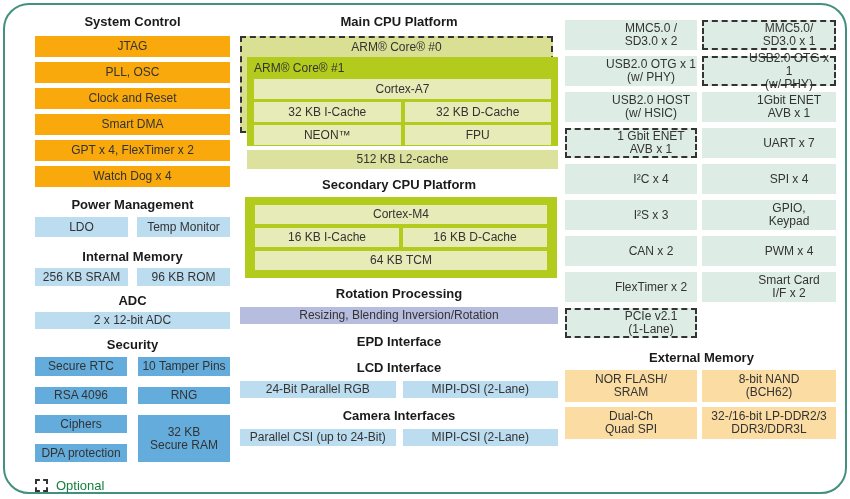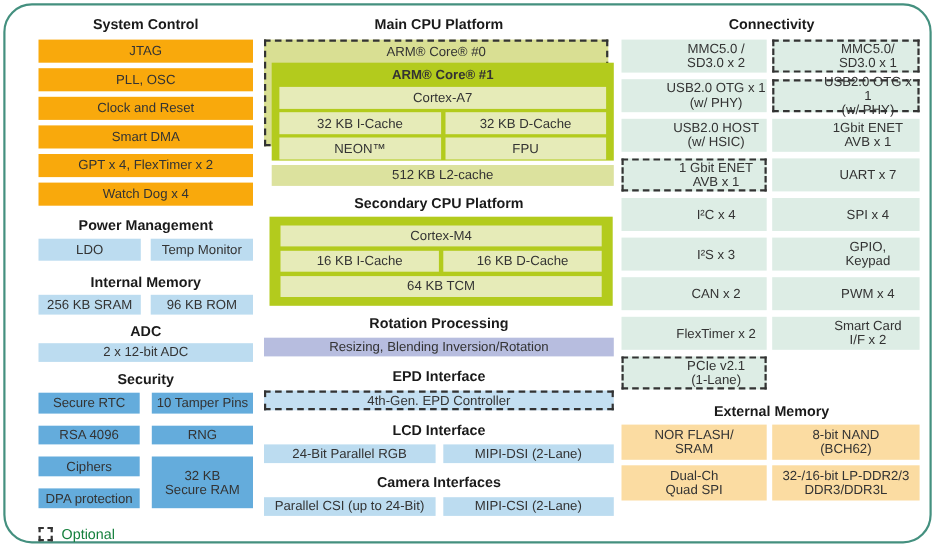--- a/index.html
+++ b/index.html
@@ -39,21 +39,21 @@
   .legend{display:flex;align-items:center;margin-top:16px;}
   .legend .swatch{width:13px;height:13px;border:2px dashed #333;box-sizing:border-box;}
   .legend .lab{font-size:13px;margin-left:8px;color:#15803d;}
   
   .col-mid{position:absolute;left:240px;top:14px;width:318px;}
   .stack{position:relative;height:110px;margin-top:6px;}
   .core0{position:absolute;left:0;top:0;width:313px;height:97px;box-sizing:border-box;
     font-size:12px;text-align:center;padding-top:2px;}
   .core1{position:absolute;left:7px;top:21px;width:311px;height:89px;box-sizing:border-box;
     padding:3px 7px 6px 7px;}
-  .core1 .lab{font-size:12px;text-align:center;height:16px;line-height:16px;font-weight:bold;}
+  .core1 .lab{font-size:12px;height:16px;line-height:16px;}
   .irow{height:20px;margin-top:3px;}
   .isplit{display:grid;grid-template-columns:1fr 1fr;column-gap:4px;margin-top:3px;}
   .isplit .blk{height:20px;}
   .l2{margin:4px 0 0 7px;width:311px;height:19px;background:#DCE29E;}
   .secframe{margin:4px 0 0 5px;width:312px;box-sizing:border-box;background:#B3CB1D;
     padding:8px 10px;}
   .secframe .irow{margin-top:0;height:19px;}
   .secframe .isplit .blk{height:19px;}
   .secframe .isplit{margin:4px 0;}
   .mt8{margin-top:8px;} .mt10{margin-top:10px;} .mt5{margin-top:5px;}
@@ -142,37 +142,35 @@
         <div class="blk igreen">16 KB I-Cache</div>
         <div class="blk igreen">16 KB D-Cache</div>
       </div>
       <div class="blk igreen irow">64 KB TCM</div>
     </div>
 
     <div class="sec-title mt8">Rotation Processing</div>
     <div class="blk purple wide mt5">Resizing, Blending Inversion/Rotation</div>
 
     <div class="sec-title mt10">EPD Interface</div>
-    <div class="blk epd dashed">4th-Gen. EPD Controller</div>
 
     <div class="sec-title mt10">LCD Interface</div>
     <div class="mid-two">
       <div class="blk lblue">24-Bit Parallel RGB</div>
       <div class="blk lblue">MIPI-DSI (2-Lane)</div>
     </div>
 
     <div class="sec-title mt10">Camera Interfaces</div>
     <div class="mid-two">
       <div class="blk lblue">Parallel CSI (up to 24-Bit)</div>
       <div class="blk lblue">MIPI-CSI (2-Lane)</div>
     </div>
   </div>
 
   <div class="col-right">
-    <div class="sec-title">Connectivity</div>
     <div class="conn-grid">
       <div class="blk teal">MMC5.0 /
 SD3.0 x 2</div>
       <div class="blk teal dashed">MMC5.0/
 SD3.0 x 1</div>
       <div class="blk teal">USB2.0 OTG x 1
 (w/ PHY)</div>
       <div class="blk teal dashed">USB2.0 OTG x 1
 (w/ PHY)</div>
       <div class="blk teal">USB2.0 HOST

